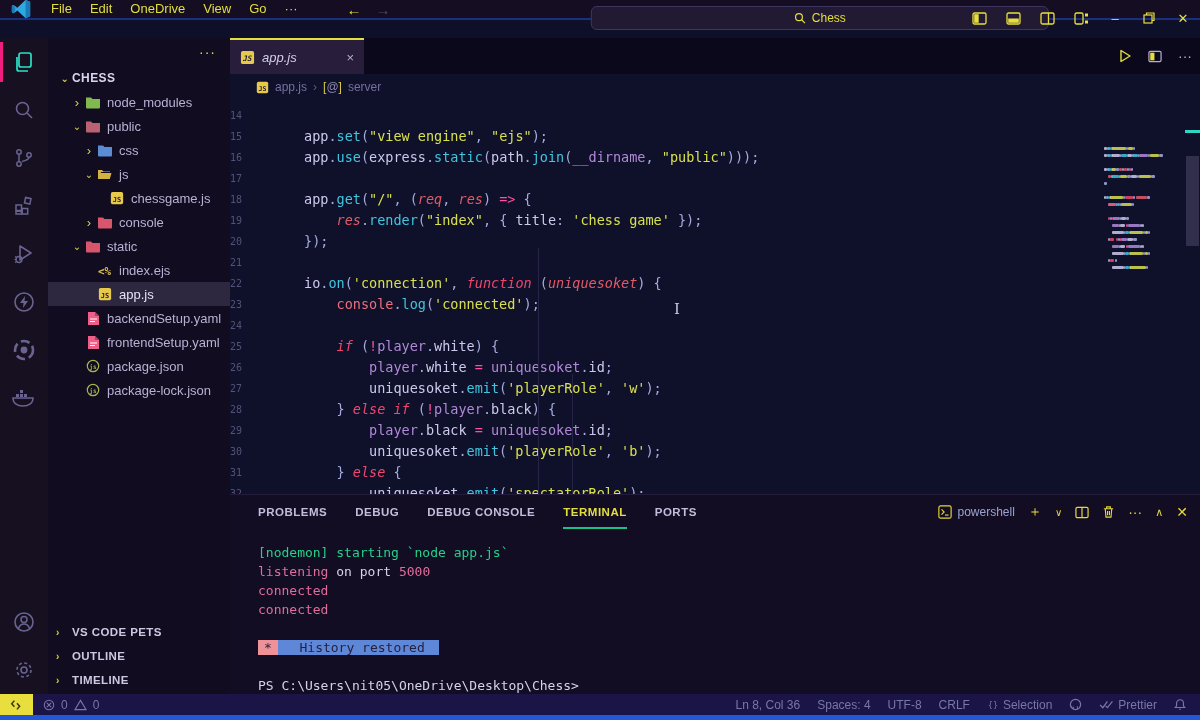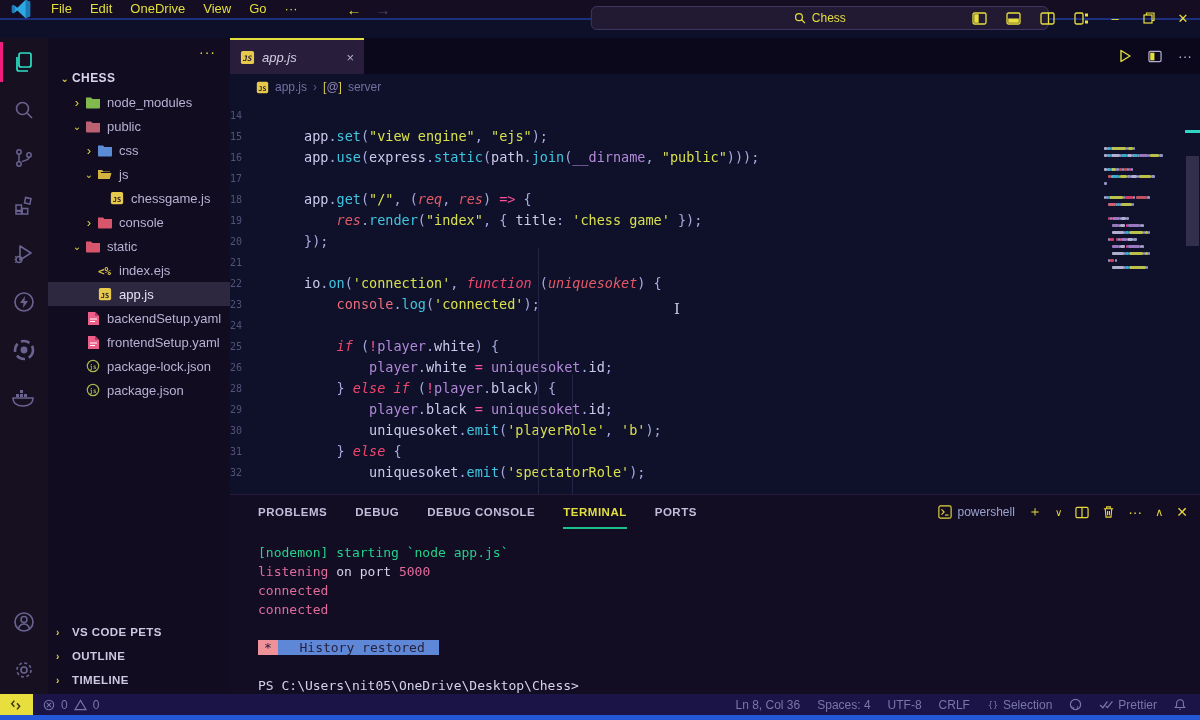--- a/index.html
+++ b/index.html
@@ -346,31 +346,31 @@
         <span>frontendSetup.yaml</span>
       </div>
       <div class="tree-row" style="padding-left: 22px;">
         <span class="chev"></span>
         <span class="ficon">
           <svg width="14" height="14" viewBox="0 0 16 16">
             <circle cx="8" cy="8" r="6.5" fill="none" stroke="#a8b54b" stroke-width="1.4"></circle>
             <text x="8" y="11" font-size="7" font-weight="bold" text-anchor="middle" fill="#a8b54b" font-family="DejaVu Sans Mono,monospace">js</text>
           </svg>
         </span>
-        <span>package-lock.json</span>
+        <span>package.json</span>
       </div>
       <div class="tree-row" style="padding-left: 22px;">
         <span class="chev"></span>
         <span class="ficon">
           <svg width="14" height="14" viewBox="0 0 16 16">
             <circle cx="8" cy="8" r="6.5" fill="none" stroke="#a8b54b" stroke-width="1.4"></circle>
             <text x="8" y="11" font-size="7" font-weight="bold" text-anchor="middle" fill="#a8b54b" font-family="DejaVu Sans Mono,monospace">js</text>
           </svg>
         </span>
-        <span>package.json</span>
+        <span>package-lock.json</span>
       </div>
     </div>
   <div class="sb-bottom" id="sb-bottom">
       <div class="sb-sec">
         <span class="chev">›</span>
         <span>VS CODE PETS</span>
       </div>
       <div class="sb-sec">
         <span class="chev">›</span>
         <span>OUTLINE</span>
@@ -420,20 +420,21 @@
       <div class="code-line"><span class="ln">17</span><span class="lc"></span></div>
       <div class="code-line"><span class="ln">18</span><span class="lc"><span class="tk-id">app</span><span class="tk-pu">.</span><span class="tk-fn">get</span><span class="tk-pu">(</span><span class="tk-str">"/"</span><span class="tk-pu">, (</span><span class="tk-param">req</span><span class="tk-pu">, </span><span class="tk-param">res</span><span class="tk-pu">) </span><span class="tk-op">=&gt;</span><span class="tk-pu"> {</span></span></div>
       <div class="code-line"><span class="ln">19</span><span class="lc"><span class="tk-ws">    </span><span class="tk-param">res</span><span class="tk-pu">.</span><span class="tk-fn">render</span><span class="tk-pu">(</span><span class="tk-str">"index"</span><span class="tk-pu">, { </span><span class="tk-id">title</span><span class="tk-pu">: </span><span class="tk-str">'chess game'</span><span class="tk-pu"> });</span></span></div>
       <div class="code-line"><span class="ln">20</span><span class="lc"><span class="tk-pu">});</span></span></div>
       <div class="code-line"><span class="ln">21</span><span class="lc"></span></div>
       <div class="code-line"><span class="ln">22</span><span class="lc"><span class="tk-id">io</span><span class="tk-pu">.</span><span class="tk-fn">on</span><span class="tk-pu">(</span><span class="tk-str">'connection'</span><span class="tk-pu">, </span><span class="tk-kw">function</span><span class="tk-pu"> (</span><span class="tk-param">uniquesoket</span><span class="tk-pu">) {</span></span></div>
       <div class="code-line"><span class="ln">23</span><span class="lc"><span class="tk-ws">    </span><span class="tk-cons">console</span><span class="tk-pu">.</span><span class="tk-fn">log</span><span class="tk-pu">(</span><span class="tk-str">'connected'</span><span class="tk-pu">);</span></span></div>
       <div class="code-line"><span class="ln">24</span><span class="lc"></span></div>
       <div class="code-line"><span class="ln">25</span><span class="lc"><span class="tk-ws">    </span><span class="tk-kw">if</span><span class="tk-pu"> (</span><span class="tk-op">!</span><span class="tk-var">player</span><span class="tk-pu">.</span><span class="tk-id">white</span><span class="tk-pu">) {</span></span></div>
       <div class="code-line"><span class="ln">26</span><span class="lc"><span class="tk-ws">        </span><span class="tk-var">player</span><span class="tk-pu">.</span><span class="tk-id">white</span><span class="tk-ws"> </span><span class="tk-op">=</span><span class="tk-ws"> </span><span class="tk-var">uniquesoket</span><span class="tk-pu">.</span><span class="tk-id">id</span><span class="tk-pu">;</span></span></div>
+      <div class="code-line"><span class="ln">27</span><span class="lc"><span class="tk-ws">        </span><span class="tk-id">uniquesoket</span><span class="tk-pu">.</span><span class="tk-fn">emit</span><span class="tk-pu">(</span><span class="tk-str">'playerRole'</span><span class="tk-pu">, </span><span class="tk-str">'w'</span><span class="tk-pu">);</span></span></div>
       <div class="code-line"><span class="ln">28</span><span class="lc"><span class="tk-ws">    </span><span class="tk-pu">} </span><span class="tk-kw">else</span><span class="tk-ws"> </span><span class="tk-kw">if</span><span class="tk-pu"> (</span><span class="tk-op">!</span><span class="tk-var">player</span><span class="tk-pu">.</span><span class="tk-id">black</span><span class="tk-pu">) {</span></span></div>
       <div class="code-line"><span class="ln">29</span><span class="lc"><span class="tk-ws">        </span><span class="tk-var">player</span><span class="tk-pu">.</span><span class="tk-id">black</span><span class="tk-ws"> </span><span class="tk-op">=</span><span class="tk-ws"> </span><span class="tk-var">uniquesoket</span><span class="tk-pu">.</span><span class="tk-id">id</span><span class="tk-pu">;</span></span></div>
       <div class="code-line"><span class="ln">30</span><span class="lc"><span class="tk-ws">        </span><span class="tk-id">uniquesoket</span><span class="tk-pu">.</span><span class="tk-fn">emit</span><span class="tk-pu">(</span><span class="tk-str">'playerRole'</span><span class="tk-pu">, </span><span class="tk-str">'b'</span><span class="tk-pu">);</span></span></div>
       <div class="code-line"><span class="ln">31</span><span class="lc"><span class="tk-ws">    </span><span class="tk-pu">} </span><span class="tk-kw">else</span><span class="tk-pu"> {</span></span></div>
       <div class="code-line"><span class="ln">32</span><span class="lc"><span class="tk-ws">        </span><span class="tk-id">uniquesoket</span><span class="tk-pu">.</span><span class="tk-fn">emit</span><span class="tk-pu">(</span><span class="tk-str">'spectatorRole'</span><span class="tk-pu">);</span></span></div>
     </div>
   <div class="guide" style="left:308px; top:210px; height:273px;"></div>
   <div class="guide" style="left:342px; top:336px; height:147px;"></div>
   <div class="minimap" id="minimap">
       <div class="mm-row"></div>

